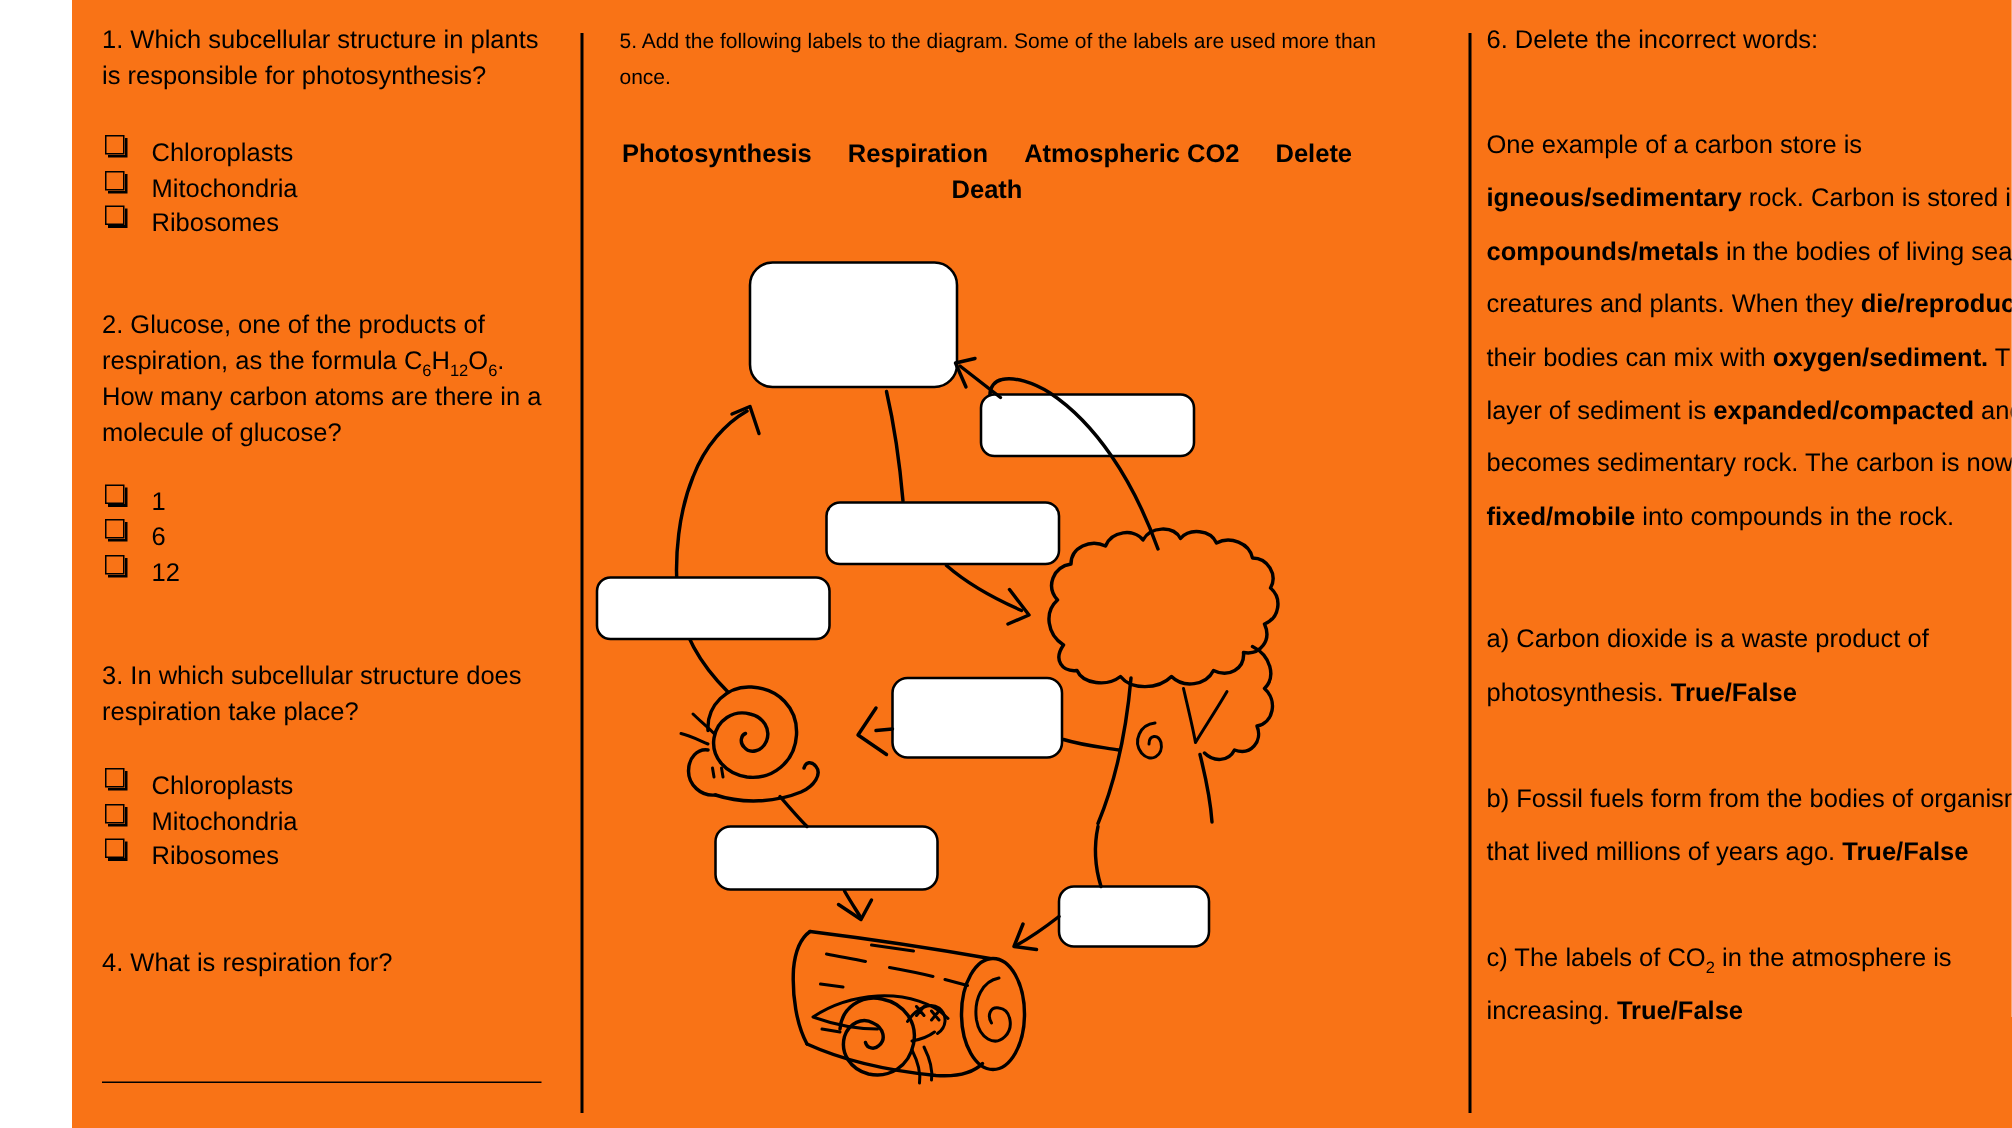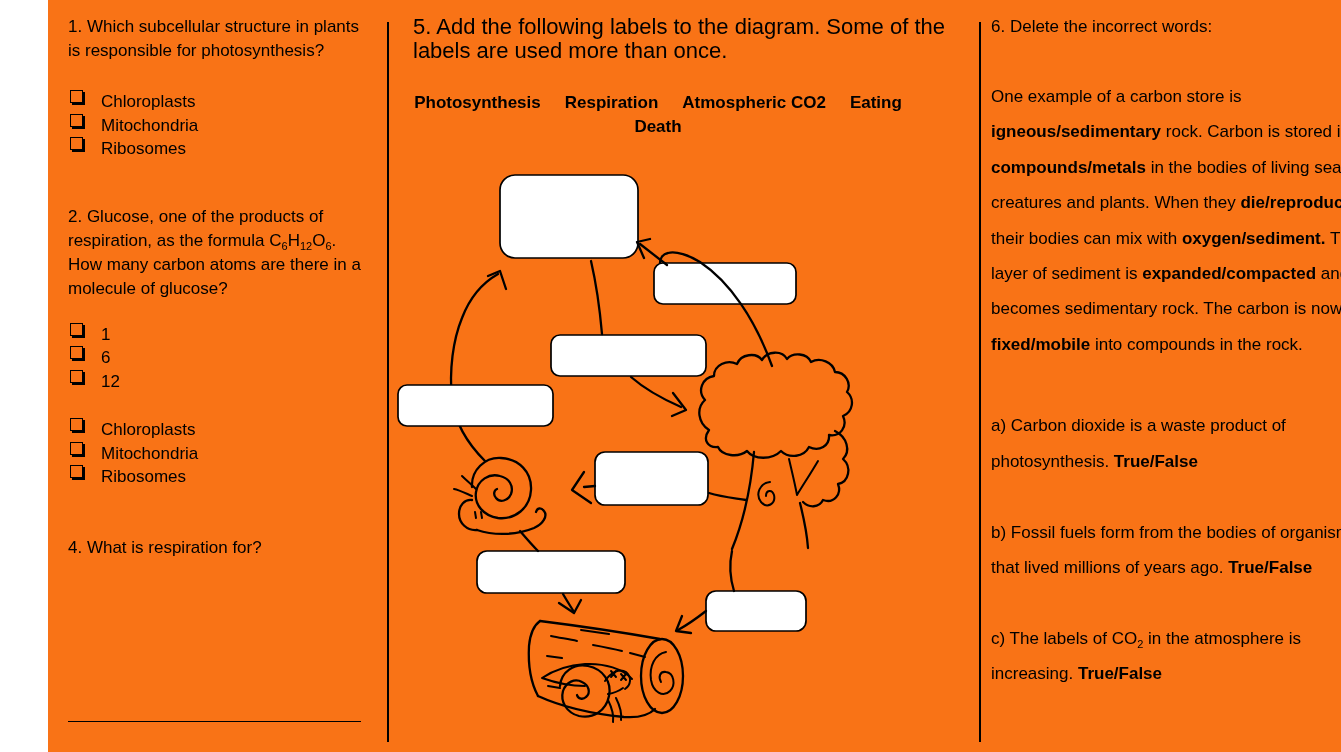--- a/index.html
+++ b/index.html
@@ -19,21 +19,21 @@
   .mt-opts1{margin-top:27px;}
   .mt-q2{margin-top:44px;}
   .mt-opts2{margin-top:22px;}
   .mt-q3{margin-top:46px;}
   .mt-opts3{margin-top:25px;}
   .mt-q4{margin-top:47px;}
   .answer-line{position:absolute;left:20px;top:721px;width:293px;border-top:1.8px solid #000;}
 
   
   .col-mid{position:absolute;left:339px;top:15px;width:592px;}
-  .q5{margin:0 0 0 26px;width:535px;font-size:22px;line-height:24px;}
+  .q5{margin:0 0 0 26px;width:535px;font-size:14px;line-height:24px;}
   .wordbank{margin:28px 0 0 6px;width:530px;font-size:17px;font-weight:bold;line-height:24px;}
   .wb-row1{display:flex;justify-content:center;gap:24px;}
   .wb-row2{text-align:center;}
   .diagram-wrap{position:absolute;left:339px;top:150px;width:600px;height:602px;}
   svg .hd{fill:none;stroke:#000;stroke-width:2.3;stroke-linecap:round;stroke-linejoin:round;}
   svg .hd-thin{fill:none;stroke:#000;stroke-width:2;stroke-linecap:round;stroke-linejoin:round;}
   svg .lbox{fill:#fff;stroke:#000;stroke-width:1.7;}
 
   
   .col-right{position:absolute;left:943px;top:15px;width:392px;font-size:17px;}
@@ -83,20 +83,21 @@
       <div class="opt">
         <span class="cbx"></span>
         <span>6</span>
       </div>
       <div class="opt">
         <span class="cbx"></span>
         <span>12</span>
       </div>
     </div>
 
+    <p class="qtext mt-q3">3. In which subcellular structure does respiration take place?</p>
 
     <div class="opts mt-opts3">
       <div class="opt">
         <span class="cbx"></span>
         <span>Chloroplasts</span>
       </div>
       <div class="opt">
         <span class="cbx"></span>
         <span>Mitochondria</span>
       </div>
@@ -110,21 +111,21 @@
   </div>
   <div class="answer-line"></div>
 
   <div class="col-mid">
     <p class="q5">5. Add the following labels to the diagram. Some of the labels are used more than once.</p>
     <div class="wordbank">
       <div class="wb-row1">
         <span>Photosynthesis</span>
         <span>Respiration</span>
         <span>Atmospheric CO2</span>
-        <span>Eating</span>
+        <span>Delete</span>
       </div>
       <div class="wb-row2">
         <span>Death</span>
       </div>
     </div>
   </div>
 
   <div class="diagram-wrap">
     <svg width="600" height="602" viewBox="339 150 600 602" xmlns="http://www.w3.org/2000/svg">
 

